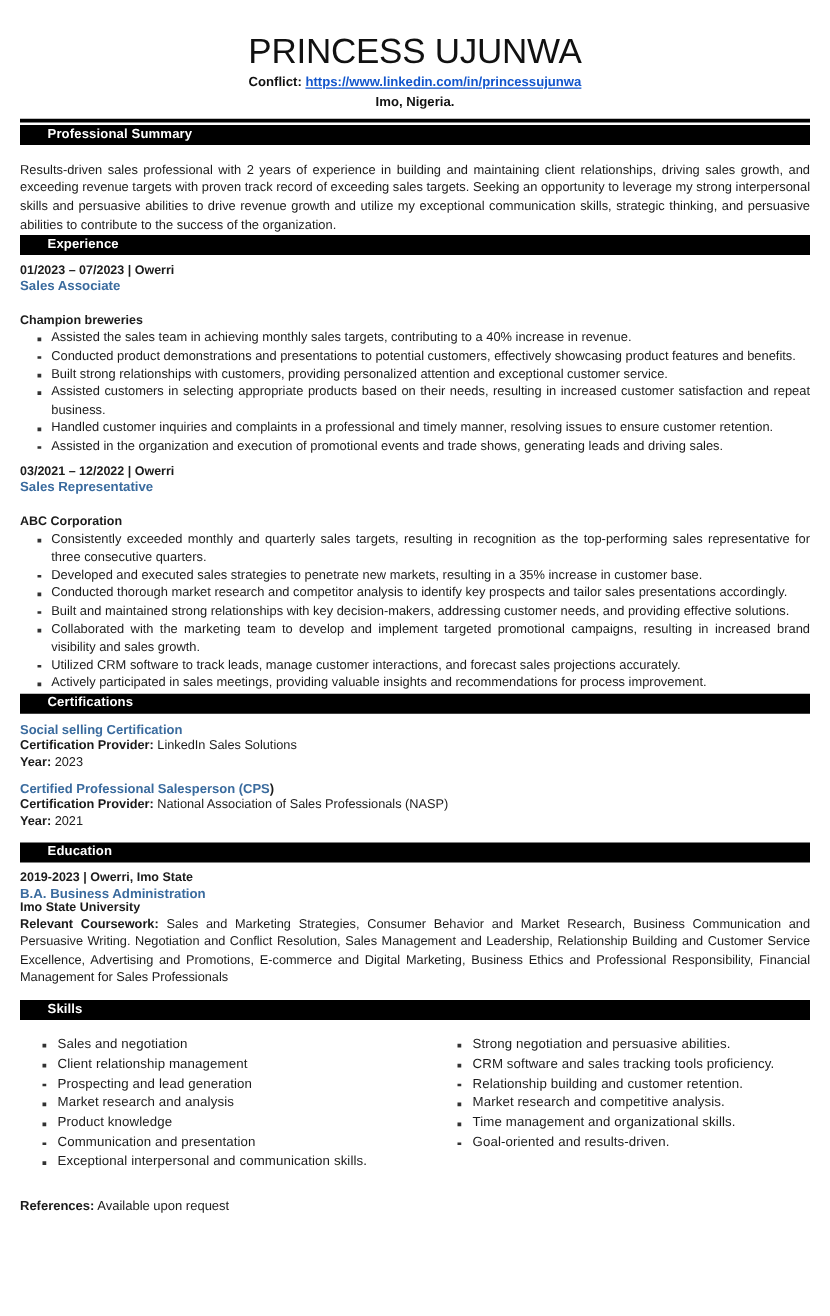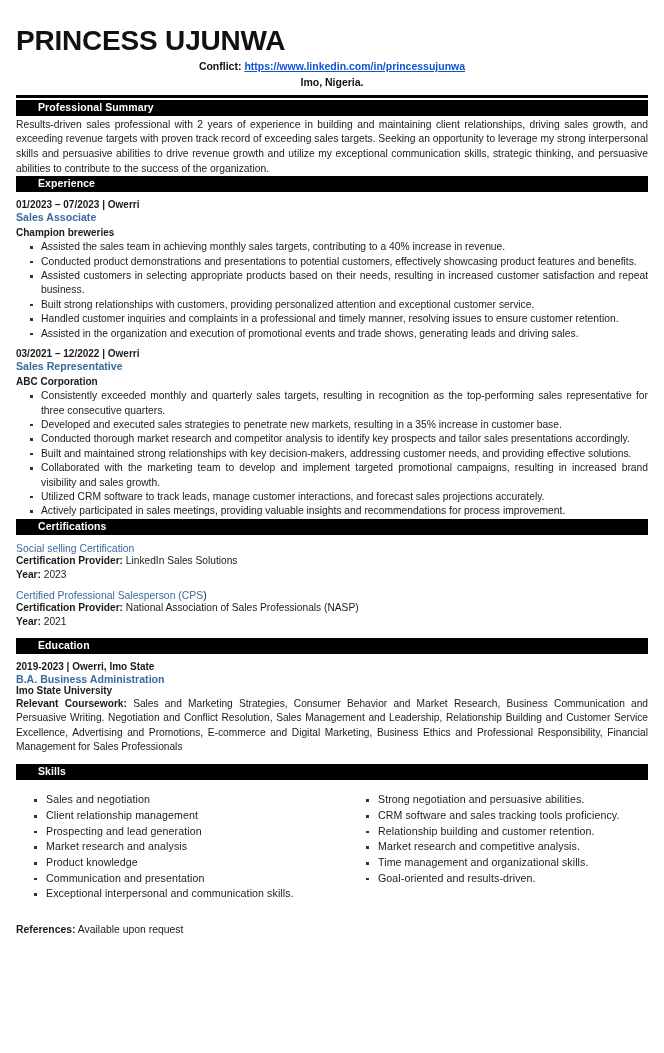--- a/index.html
+++ b/index.html
@@ -17,23 +17,23 @@
   .page {
     width: 664px;
     height: 1053px;
     position: relative;
     box-sizing: border-box;
     padding: 0 16px;
   }
 
   
   .name {
-    text-align: left;
+    text-align: center;
     font-size: 28px;
-    font-weight: bold;
+    font-weight: normal;
     letter-spacing: -0.2px;
     line-height: 1.05;
     margin: 26px 0 4px 0;
     color: #111111;
   }
   .contact-line {
     text-align: center;
     font-size: 10.5px;
     font-weight: bold;
     line-height: 1.45;
@@ -70,37 +70,37 @@
     line-height: 13px;
     padding: 1px 0 2px 22px;
     letter-spacing: 0.1px;
   }
 
   
   .body-text {
     font-size: 10.3px;
     line-height: 1.42;
     text-align: justify;
-    margin: 2px 0 0 0;
+    margin: 14px 0 0 0;
   }
   .meta {
     font-size: 10px;
     font-weight: bold;
     margin-top: 7px;
   }
   .role {
     font-size: 10.6px;
     font-weight: bold;
     color: #3a6b9e;
     margin-top: 1px;
   }
   .org {
     font-size: 10px;
     font-weight: bold;
-    margin-top: 4px;
+    margin-top: 16px;
   }
 
   ul.bul {
     list-style: none;
     margin: 2px 0 0 0;
     padding: 0;
   }
   ul.bul > li {
     position: relative;
     font-size: 10.3px;
@@ -116,21 +116,21 @@
     top: 6px;
     width: 2.5px;
     height: 2.5px;
     background: #333333;
   }
 
   
   .cert-block { margin-top: 8px; }
   .cert-title {
     font-size: 10.4px;
-    font-weight: normal;
+    font-weight: bold;
     color: #3a6b9e;
   }
   .cert-title .tail { color: #1b1b1b; }
   .cert-row {
     font-size: 10.2px;
     line-height: 1.38;
   }
   .cert-row b { font-weight: bold; }
 
   
@@ -198,22 +198,22 @@
 
   <div class="bar">Experience</div>
 
   <div>
     <div class="meta">01/2023 – 07/2023 | Owerri</div>
     <div class="role">Sales Associate</div>
     <div class="org">Champion breweries</div>
     <ul class="bul">
       <li>Assisted the sales team in achieving monthly sales targets, contributing to a 40% increase in revenue.</li>
       <li>Conducted product demonstrations and presentations to potential customers, effectively showcasing product features and benefits.</li>
+      <li>Built strong relationships with customers, providing personalized attention and exceptional customer service.</li>
       <li>Assisted customers in selecting appropriate products based on their needs, resulting in increased customer satisfaction and repeat business.</li>
-      <li>Built strong relationships with customers, providing personalized attention and exceptional customer service.</li>
       <li>Handled customer inquiries and complaints in a professional and timely manner, resolving issues to ensure customer retention.</li>
       <li>Assisted in the organization and execution of promotional events and trade shows, generating leads and driving sales.</li>
     </ul>
   </div>
 
   <div>
     <div class="meta">03/2021 – 12/2022 | Owerri</div>
     <div class="role">Sales Representative</div>
     <div class="org">ABC Corporation</div>
     <ul class="bul">

